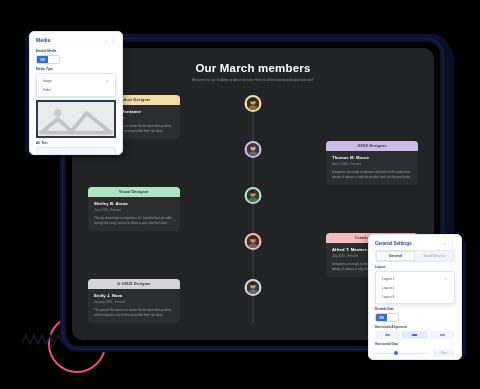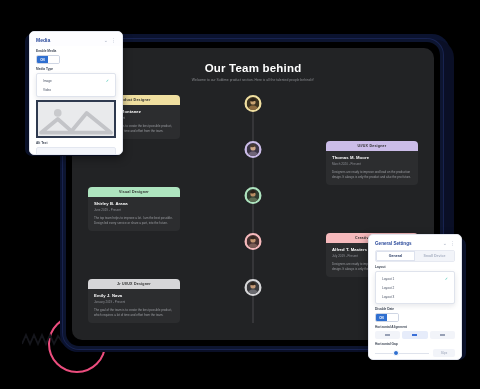--- a/index.html
+++ b/index.html
@@ -210,21 +210,21 @@
       <i class="h"></i>
       <i class="v"></i>
     </div>
 
   <div class="device-shadow"></div>
   <div class="device-shadow2"></div>
   <div class="device">
     <div class="device-inner">
 
       <div class="team-head">
-        <div class="team-title">Our Team behind</div>
+        <div class="team-title">Our March members</div>
         <div class="team-sub">Welcome to our Sublime product section. Here is all the talented people behind it!</div>
       </div>
 
       <div class="timeline">
         <div class="spine"></div>
 
         <div class="row left" style="top:0px;">
           <div class="card" style="--c:#f0dfa0;">
             <span class="badge" style="background:#f0dfa0;">Product Designer</span>
             <div class="card-body">

